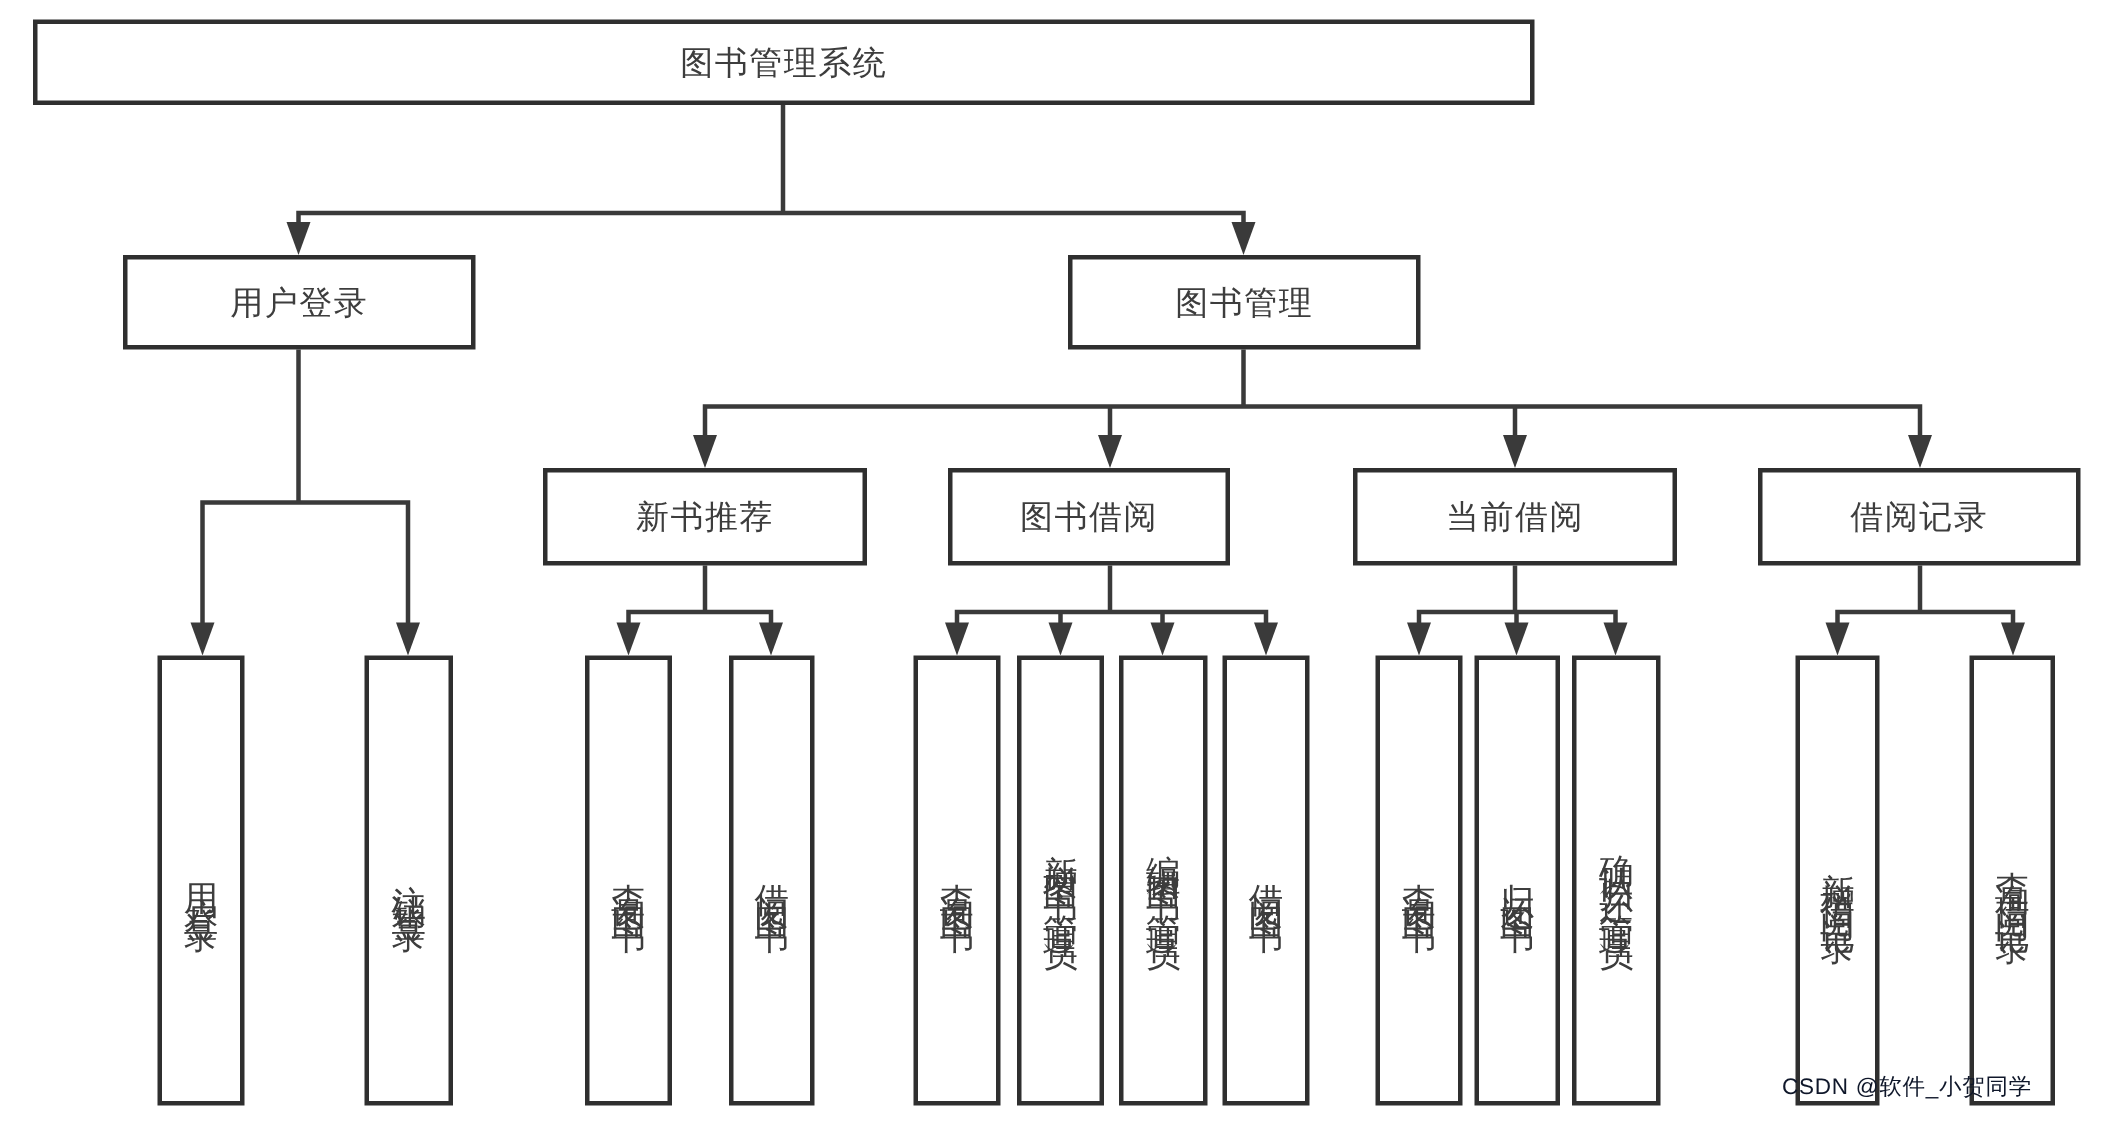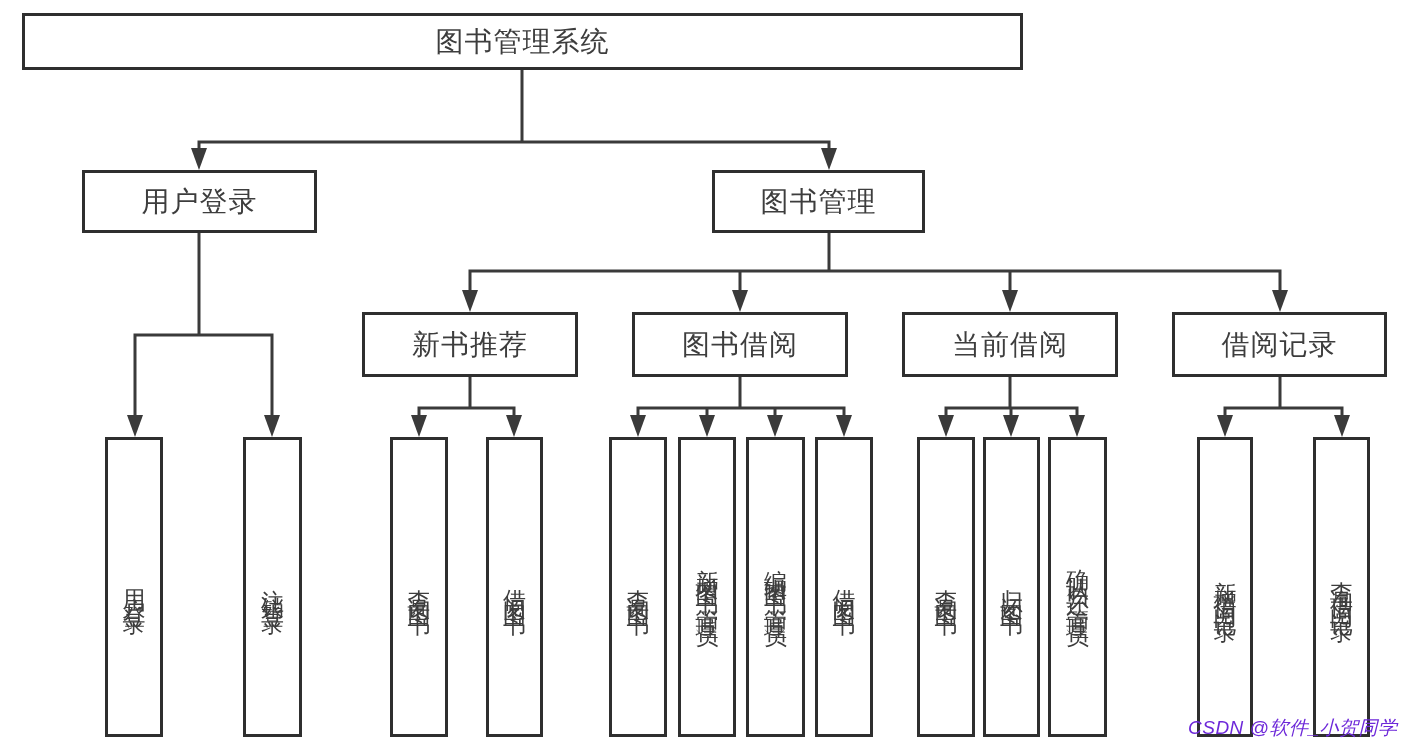--- a/index.html
+++ b/index.html
@@ -12,38 +12,37 @@
   }
   .connectors{position:absolute;left:0;top:0;width:1405px;height:747px;}
   .box{
     position:absolute;
     box-sizing:border-box;
     border:3px solid #2f2f2f;
     background:#ffffff;
     display:flex;align-items:center;justify-content:center;
     color:#3d3d3d;
   }
-  .hlabel{font-size:28px;letter-spacing:1px;white-space:nowrap;}
+  .hlabel{font-size:22px;letter-spacing:1px;white-space:nowrap;}
   .leaf{align-items:center;justify-content:center;}
   .vlabel{
     writing-mode:vertical-rl;
     text-orientation:mixed;
     font-size:23px;
     letter-spacing:8px;
     line-height:1;
     white-space:nowrap;
   }
   .watermark{
     position:absolute;
     left:1188px;top:715px;
-    font-size:19px;
-    color:#6d28d9;
+    font-size:15px;
+    color:#0f172a;
     white-space:nowrap;
     letter-spacing:0.5px;
-    font-style:italic;
   }
 </style>
 </head>
 <body>
 
 <div class="canvas">
 
   <svg class="connectors" viewBox="0 0 1405 747" xmlns="http://www.w3.org/2000/svg">
 
     <path fill="none" stroke="#3a3a3a" stroke-width="3" stroke-linecap="square" d="
@@ -85,28 +84,28 @@
     </g>
   </svg>
 
   <div class="box" style="left:22px;top:13px;width:1001px;height:57px;">
     <span class="hlabel">图书管理系统</span>
   </div>
 
   <div class="box" style="left:82px;top:170px;width:235px;height:63px;">
     <span class="hlabel">用户登录</span>
   </div>
-  <div class="box" style="left:712px;top:170px;width:213px;height:63px;">
+  <div class="box" style="left:712px;top:170px;width:235px;height:63px;">
     <span class="hlabel">图书管理</span>
   </div>
 
   <div class="box" style="left:362px;top:312px;width:216px;height:65px;align-items:center;">
     <span class="hlabel">新书推荐</span>
   </div>
-  <div class="box" style="left:632px;top:312px;width:216px;height:65px;">
+  <div class="box" style="left:632px;top:312px;width:188px;height:65px;">
     <span class="hlabel">图书借阅</span>
   </div>
   <div class="box" style="left:902px;top:312px;width:216px;height:65px;text-align:center;">
     <span class="hlabel">当前借阅</span>
   </div>
   <div class="box" style="left:1172px;top:312px;width:215px;height:65px;">
     <span class="hlabel">借阅记录</span>
   </div>
 
   <div class="box leaf" style="left:105px;top:437px;width:58px;height:300px;">

